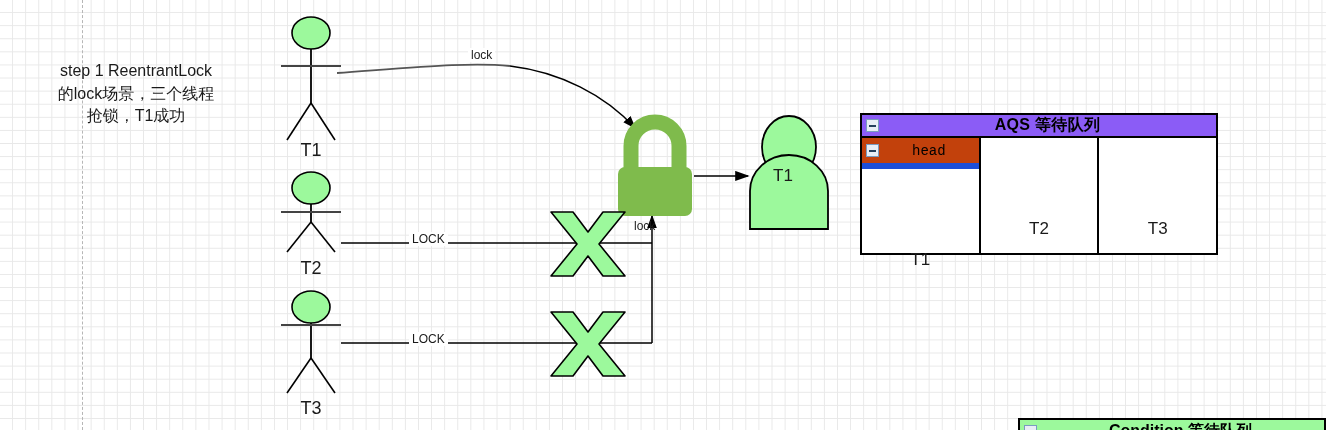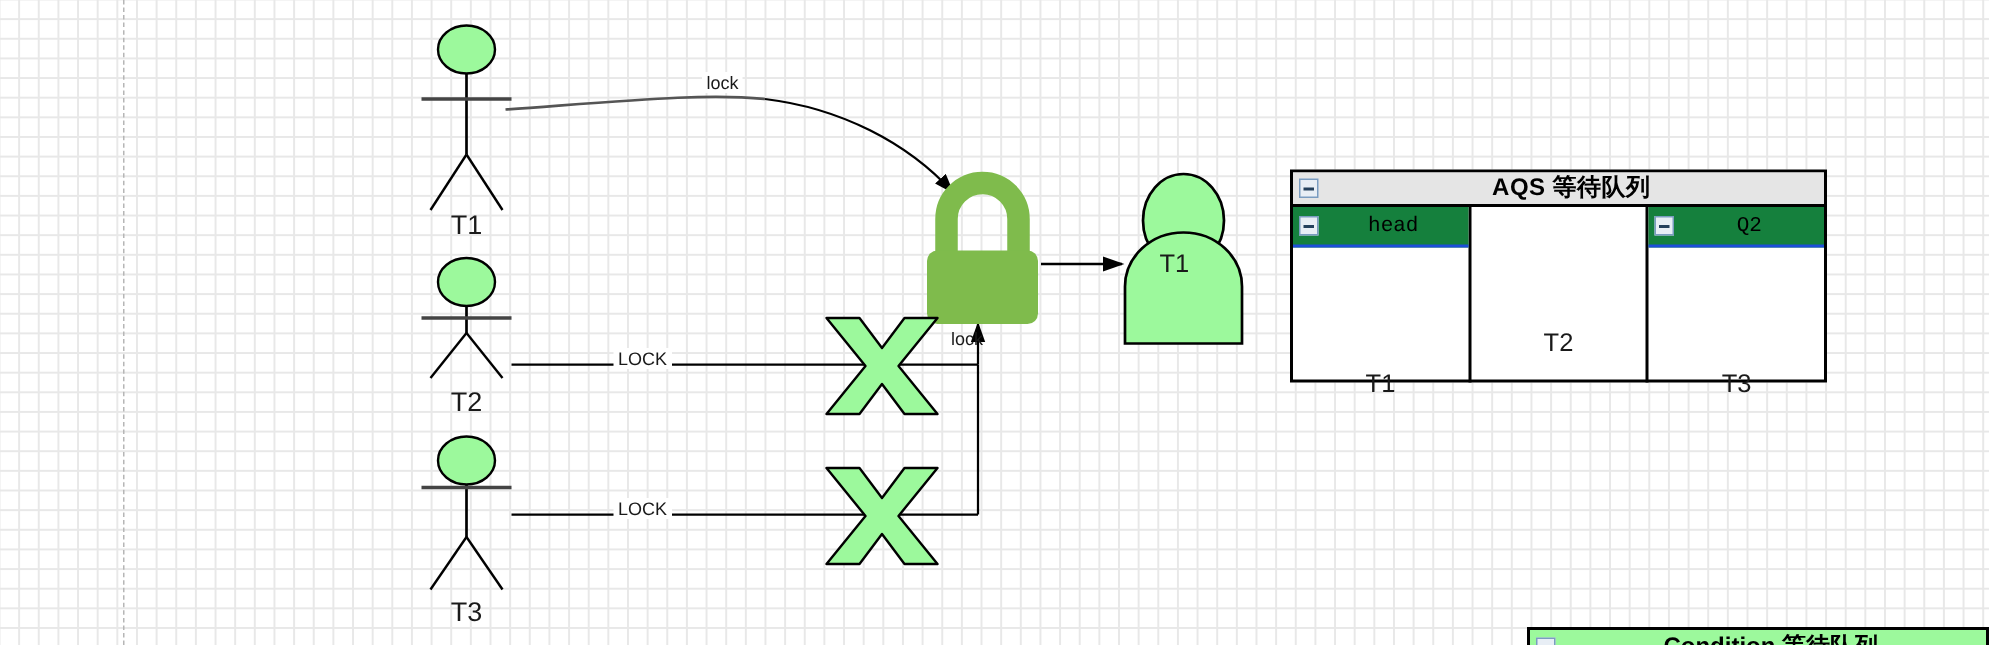--- a/index.html
+++ b/index.html
@@ -51,44 +51,44 @@
   }
   
   .qtable{
     position:absolute;
     border:2px solid #000;
     box-sizing:border-box;
     background:#ffffff;
   }
   .qtitle{
     height:21px;
-    background:#e5e5e5;
+    background:#8b5cf6;
     border-bottom:2px solid #000;
     display:flex;align-items:center;
     position:relative;
   }
   .qtitle-text{
     flex:1;text-align:center;
     font-size:16px;font-weight:bold;color:#000;
     letter-spacing:.3px;
   }
   .qcols{display:flex;height:calc(100% - 21px);}
   .qcol{
     flex:1;
     border-right:2px solid #000;
     display:flex;flex-direction:column;
     position:relative;
   }
   .qcol:last-child{border-right:none;}
   .qcolhead{
     height:25px;
-    border-bottom:2px solid #1d4ed8;
+    border-bottom:6px solid #1d4ed8;
     display:flex;align-items:center;
     position:relative;
-    background:#15803d;
+    background:#c2410c;
   }
   .qcolhead-text{
     flex:1;text-align:center;
     font-size:14px;color:#000;
     font-family:"Liberation Mono",monospace;
   }
   .qcolbody{
     flex:1;position:relative;
   }
   .collapse{
@@ -219,20 +219,23 @@
     <g>
       <ellipse cx="1159" cy="172" rx="11" ry="10" fill="#9cf99c" stroke="#000" stroke-width="1.4"></ellipse>
       <line x1="1159" y1="182" x2="1159" y2="208" stroke="#000" stroke-width="1.4"></line>
       <line x1="1141" y1="185" x2="1177" y2="185" stroke="#000" stroke-width="1.4"></line>
       <line x1="1159" y1="208" x2="1144" y2="230" stroke="#000" stroke-width="1.4"></line>
       <line x1="1159" y1="208" x2="1174" y2="230" stroke="#000" stroke-width="1.4"></line>
     </g>
 
   </svg>
 
+  <div class="caption">step 1 ReentrantLock
+的lock场景，三个线程
+抢锁，T1成功</div>
 
   <div class="figlabel" style="left:261px;top:140px;width:100px;">T1</div>
   <div class="figlabel" style="left:261px;top:258px;width:100px;">T2</div>
   <div class="figlabel" style="left:261px;top:398px;width:100px;">T3</div>
 
   <div class="edgelabel" style="left:468px;top:48px;">lock</div>
   <div class="edgelabel" style="left:409px;top:232px;">LOCK</div>
   <div class="edgelabel" style="left:409px;top:332px;">LOCK</div>
 
   <div class="edgelabel" style="left:631px;top:219px;background:transparent;">lock</div>
@@ -258,24 +261,20 @@
         </div>
       </div>
 
       <div class="qcol">
         <div class="qcolbody">
           <div class="stickname" style="top:81px;">T2</div>
         </div>
       </div>
 
       <div class="qcol">
-        <div class="qcolhead">
-          <span class="collapse"></span>
-          <span class="qcolhead-text">Q2</span>
-        </div>
         <div class="qcolbody">
           <div class="stickname" style="top:81px;">T3</div>
         </div>
       </div>
 
     </div>
   </div>
 
   <div class="partialtable" style="left:1018px;top:418px;width:308px;height:12px;">
     <div class="ptitle">

